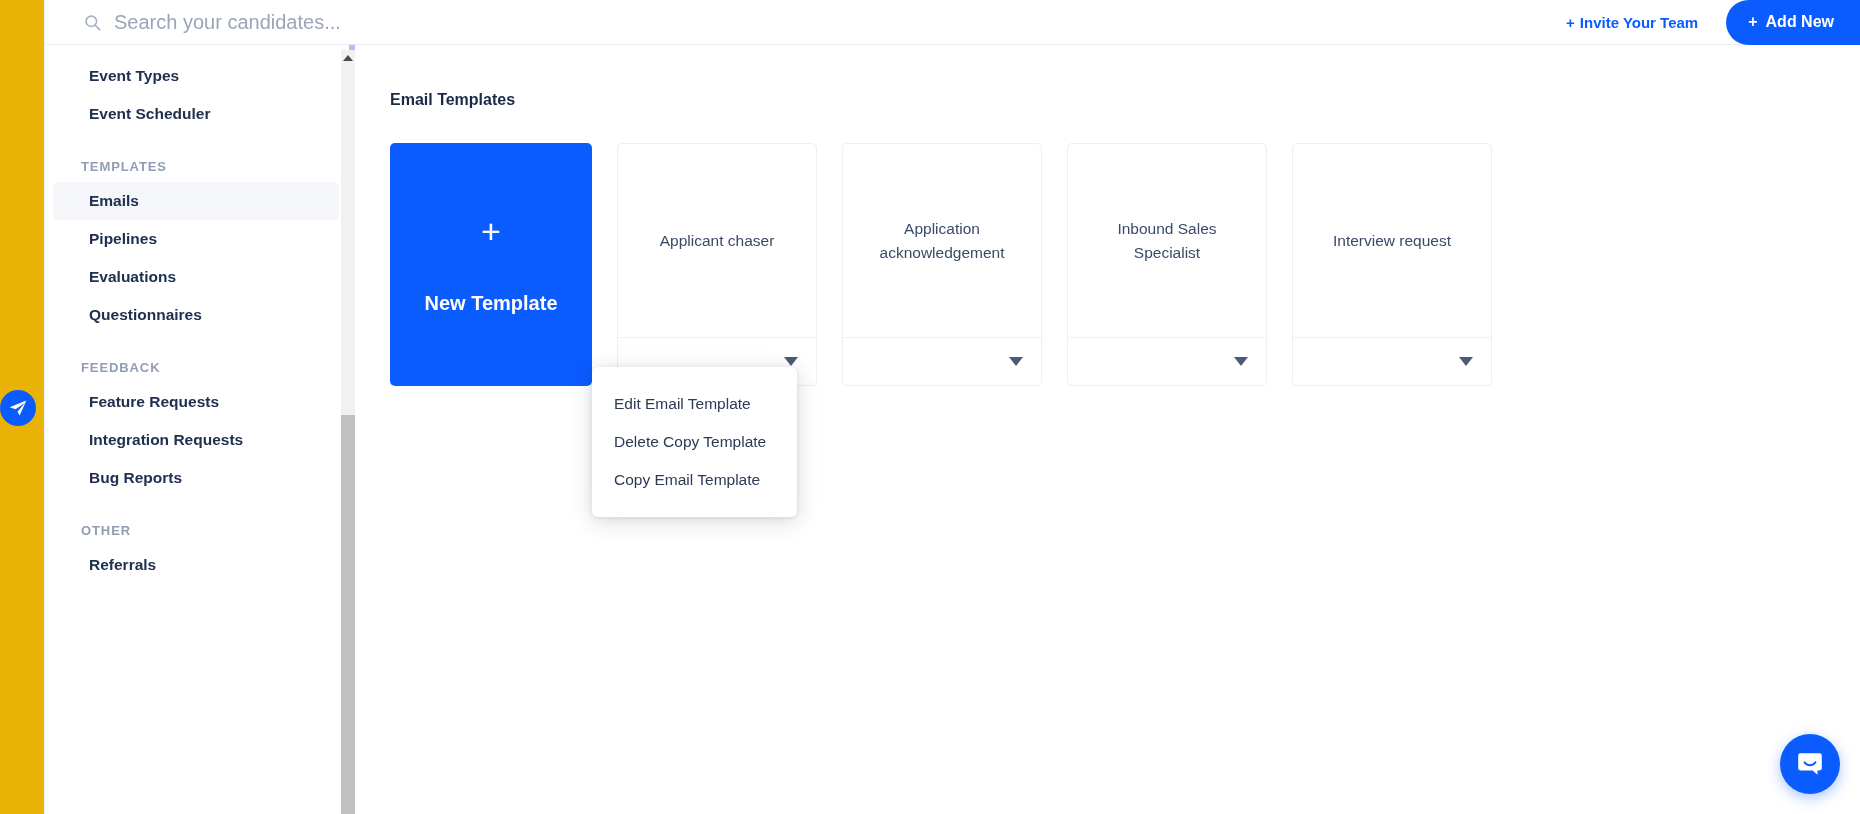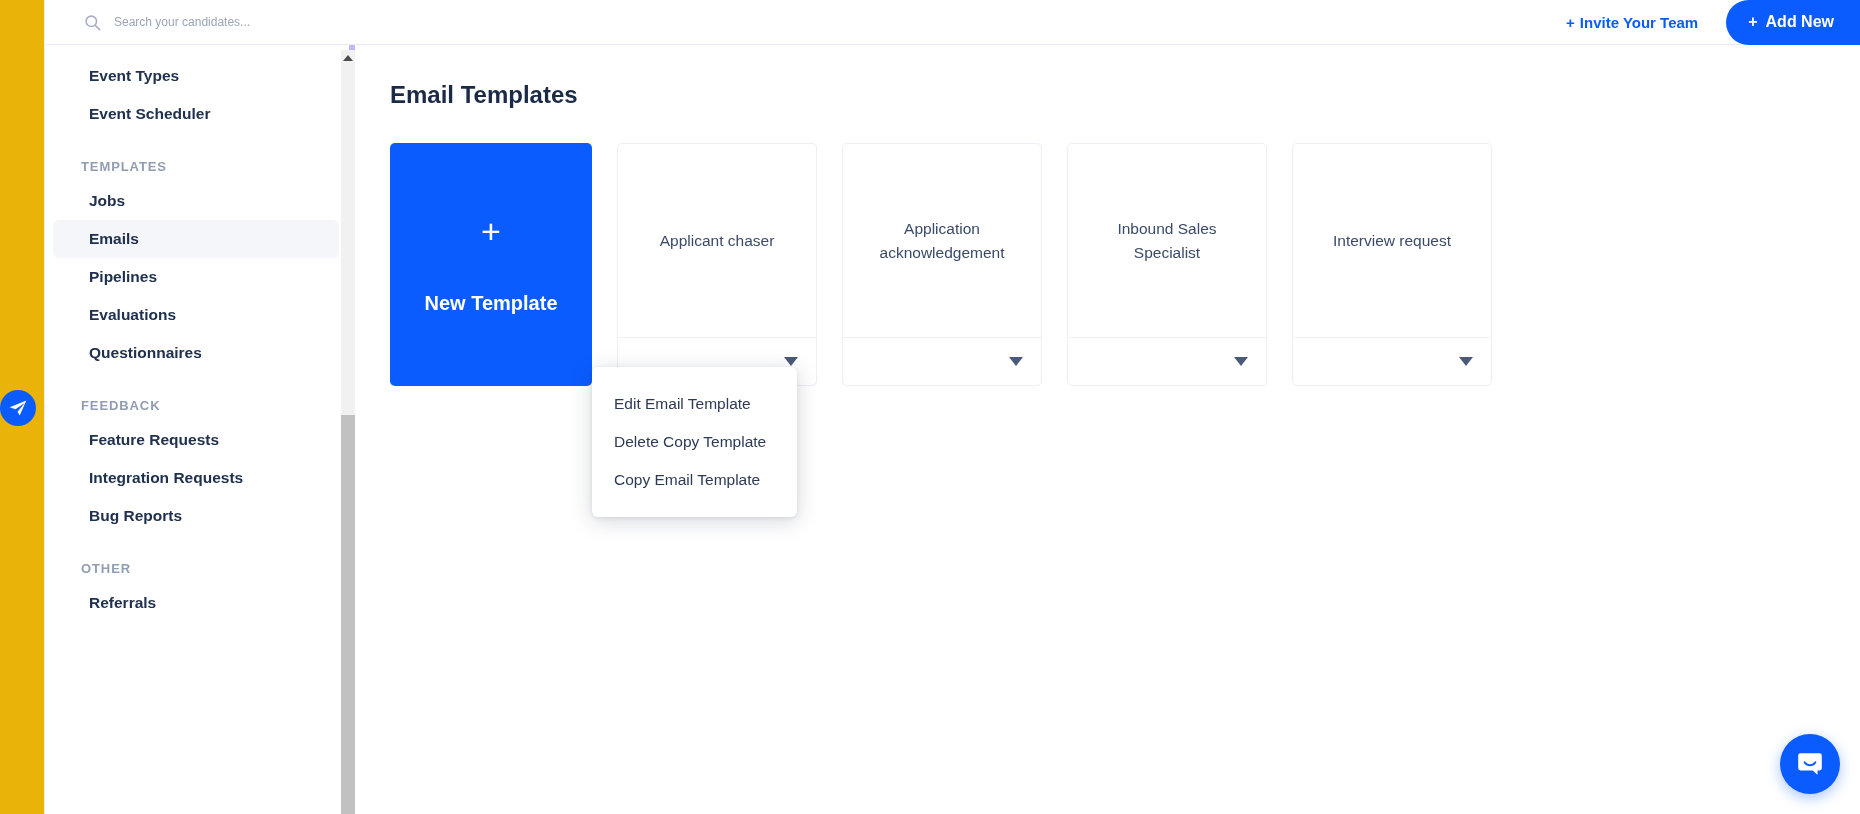--- a/index.html
+++ b/index.html
@@ -63,21 +63,21 @@
     background: #fff;
     border-bottom: 1px solid #e9ecf3;
     display: flex; align-items: center;
   }
   .search-wrap {
     display: flex; align-items: center; gap: 12px;
     margin-left: 38px; flex: 1 1 auto;
   }
   .search-input {
     border: none; outline: none;
-    font-size: 12px; color: #2c3a55;
+    font-size: 20px; color: #2c3a55;
     font-family: inherit;
     width: 520px; background: transparent;
   }
   .search-input::placeholder { color: #9aa5b8; }
   .topbar-right { display: flex; align-items: center; }
   .invite-link {
     color: #0b5cff; font-size: 15px; font-weight: 700;
     text-decoration: none; display: flex; align-items: center; gap: 5px;
     margin-right: 28px;
   }
@@ -139,22 +139,22 @@
 
   
   .main {
     position: absolute; left: 355px; top: 45px;
     right: 0; bottom: 0;
     background: #fff;
     padding: 28px 40px 0 35px;
     overflow: hidden;
   }
   .page-title {
-    font-size: 24px; font-weight: 700; color: #1b2a47;
-    margin: 8px 0 34px 0;
+    font-size: 16px; font-weight: 700; color: #1b2a47;
+    margin: 18px 0 34px 0;
   }
   .card-grid { display: flex; gap: 25px; }
 
   .card-new {
     width: 202px; height: 243px;
     background: #0b5cff; color: #fff;
     border-radius: 5px;
     display: flex; flex-direction: column;
     align-items: center; justify-content: center;
     cursor: pointer; flex: none;
@@ -348,21 +348,20 @@
       </button>
     </div>
   </div>
 
   <nav class="sidenav">
 
     <a class="nav-item" href="#">Event Types</a>
     <a class="nav-item" href="#">Event Scheduler</a>
 
     <div class="nav-section-title">TEMPLATES</div>
-    <a class="nav-item" href="#">Jobs</a>
     <a class="nav-item active" href="#">Emails</a>
     <a class="nav-item" href="#">Pipelines</a>
     <a class="nav-item" href="#">Evaluations</a>
     <a class="nav-item" href="#">Questionnaires</a>
 
     <div class="nav-section-title">FEEDBACK</div>
     <a class="nav-item" href="#">Feature Requests</a>
     <a class="nav-item" href="#">Integration Requests</a>
     <a class="nav-item" href="#">Bug Reports</a>
 

